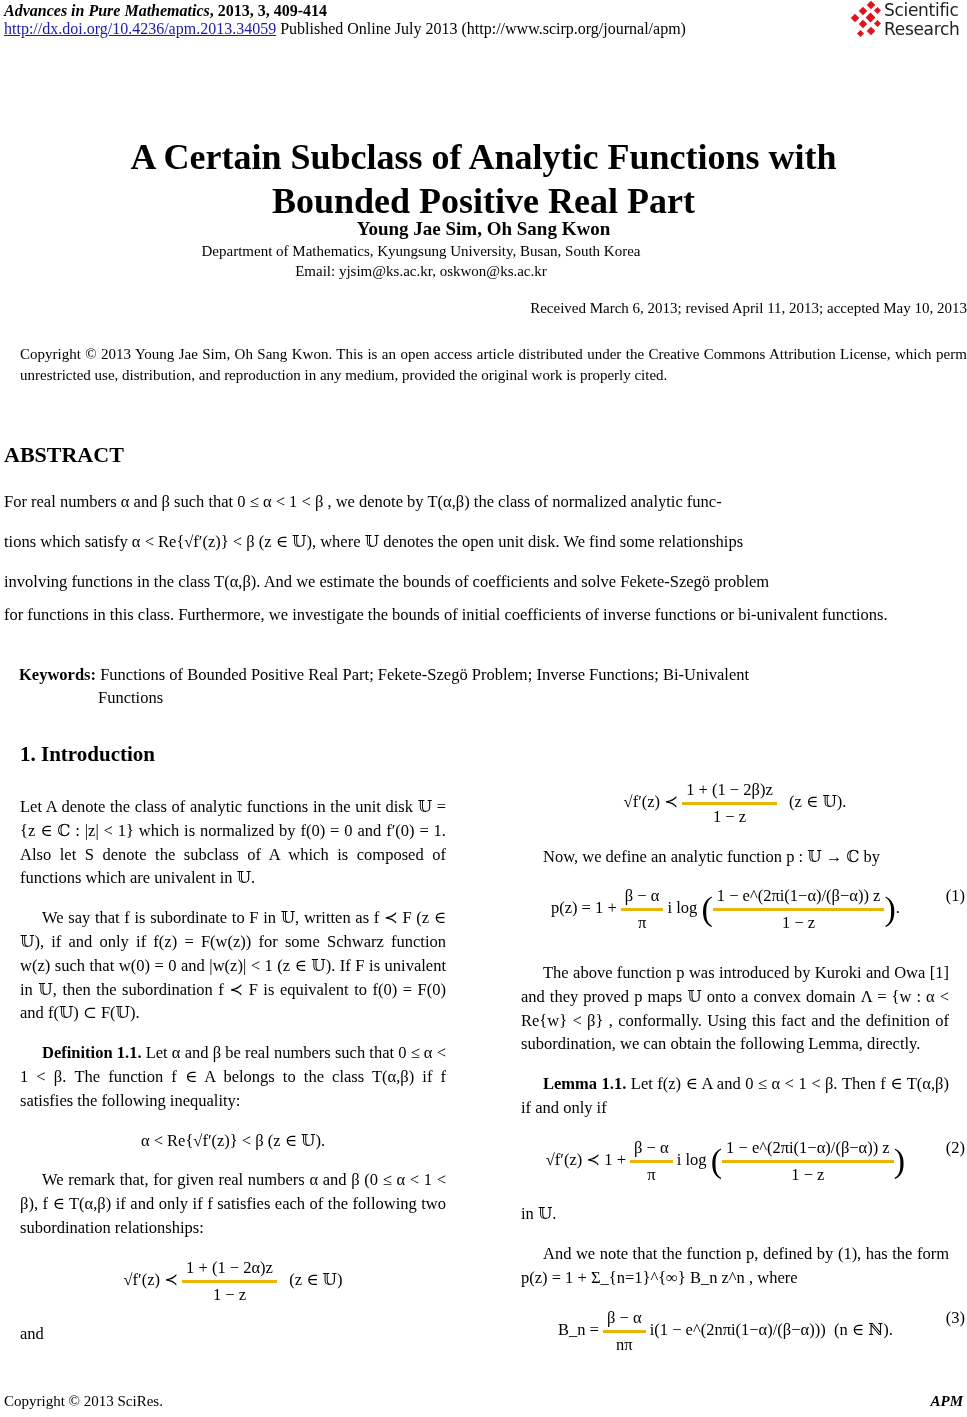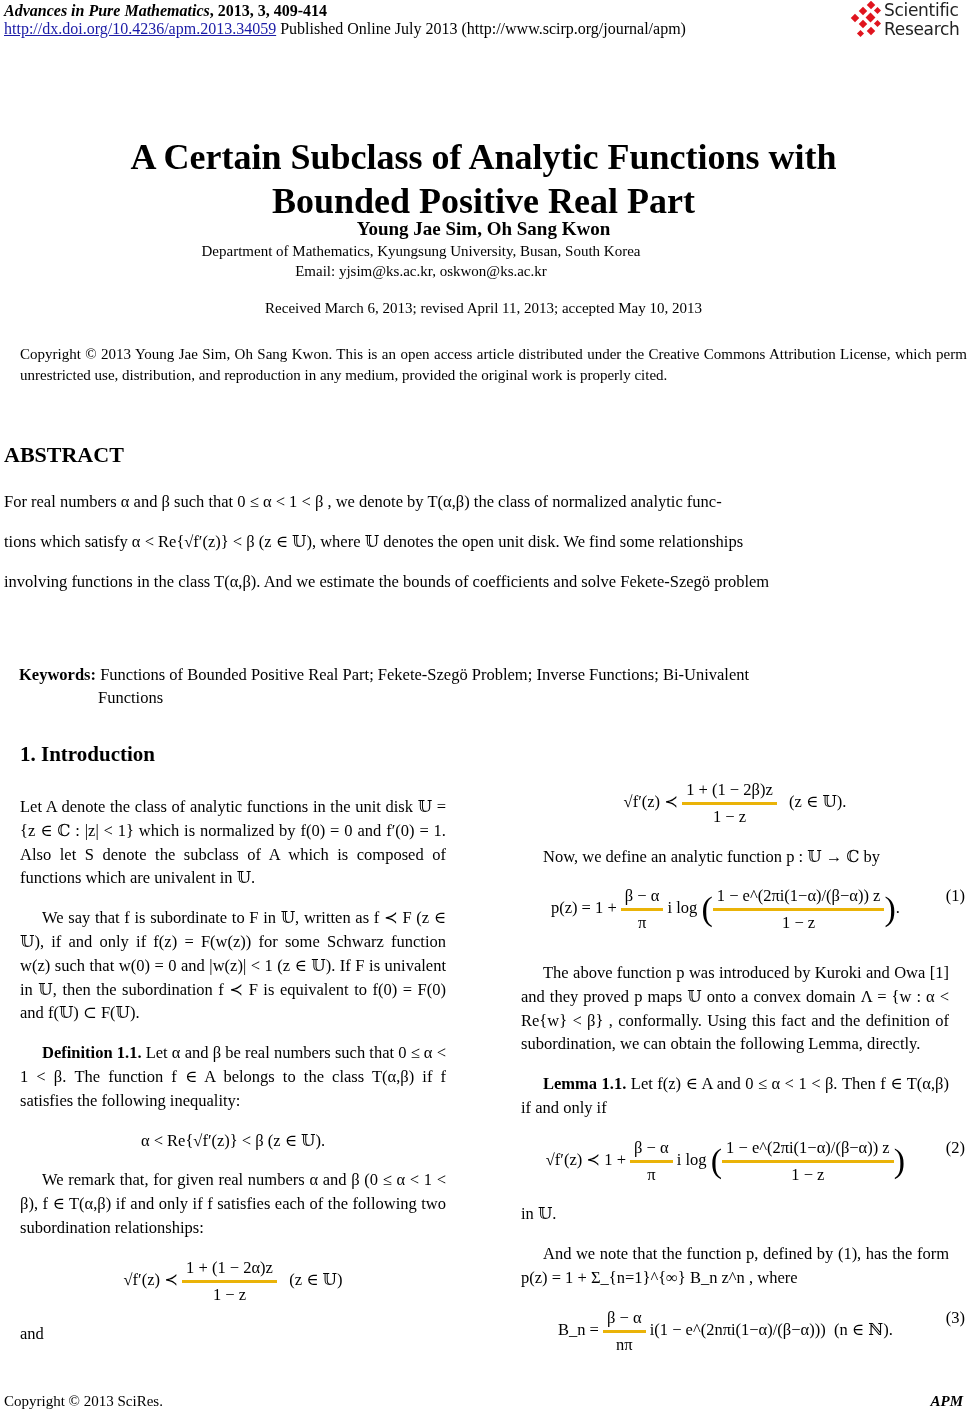--- a/index.html
+++ b/index.html
@@ -8,21 +8,21 @@
   .abs { position:absolute; }
   .hdr-journal { left:4px; top:2px; font-size:16px; font-weight:bold; font-style:italic; white-space:nowrap; }
   .hdr-journal .nonit { font-style:normal;font-family:Liberation Serif, serif; }
   .hdr-line2 { left:4px; top:20px; font-size:16px; white-space:nowrap; }
   .hdr-line2 a { color:#1a1aa6; text-decoration:underline; }
   .logo { left:848px; top:1px; width:119px; height:40px; }
   .logo-text { position:absolute; left:36px; top:0; font-family:"DejaVu Sans","Liberation Sans",sans-serif; font-size:17px; line-height:19px; color:#222; letter-spacing:-0.3px; }
   .title { left:0; width:967px; top:92px; text-align:center; font-size:36px; font-weight:bold; line-height:44px;margin-top:43px; }
   .authors { left:0; width:967px; top:218px; text-align:center; font-size:19px; font-weight:bold; }
   .affil { left:0; width:842px; top:241px; text-align:center; font-size:15px; line-height:20px; }
-  .received { left:0; width:967px; top:300px; text-align:center; font-size:15px; }
+  .received { left:0; width:967px; top:300px; text-align:right; font-size:15px; }
   .copy { left:20px; width:961px; top:344px; font-size:15px; line-height:21px; text-align:justify; }
   .abstract-h { left:4px; top:442px; font-size:22px; font-weight:bold; }
   .abstract { left:4px; width:961px; top:482px; font-size:16.5px; line-height:40px; text-align:justify; }
   .abstract .last { line-height:26px; }
   .kw { left:4px; top:663px; width:930px; font-size:16.5px; line-height:23px; }
   .kw b { font-weight:bold;margin-left:15px; }
   .kw .indent { padding-left:94px; display:block; }
   .sec-h { left:20px; top:742px; font-size:21px; font-weight:bold; }
   .col { font-size:16.5px; line-height:23.8px; text-align:justify; }
   .col-left { left:4px; width:458px; top:779px; }
@@ -73,20 +73,21 @@
   <div>Email: yjsim@ks.ac.kr, oskwon@ks.ac.kr</div>
 </div>
 <div class="abs received">Received March 6, 2013; revised April 11, 2013; accepted May 10, 2013</div>
 <div class="abs copy">Copyright © 2013 Young Jae Sim, Oh Sang Kwon. This is an open access article distributed under the Creative Commons Attribution License, which permits unrestricted use, distribution, and reproduction in any medium, provided the original work is properly cited.</div>
 
 <div class="abs abstract-h">ABSTRACT</div>
 <div class="abs abstract">
   <div>For real numbers  α  and  β  such that  0 ≤ α &lt; 1 &lt; β , we denote by  T(α,β)  the class of normalized analytic func-</div>
   <div>tions which satisfy  α &lt; Re{√f′(z)} &lt; β   (z ∈ 𝕌), where  𝕌  denotes the open unit disk. We find some relationships</div>
   <div>involving functions in the class  T(α,β). And we estimate the bounds of coefficients and solve Fekete-Szegö problem</div>
+  <div class="last">for functions in this class. Furthermore, we investigate the bounds of initial coefficients of inverse functions or bi-univalent functions.</div>
 </div>
 
 <div class="abs kw">
   <b>Keywords:</b><span> Functions of Bounded Positive Real Part; Fekete-Szegö Problem; Inverse Functions; Bi-Univalent</span>
   <span class="indent">Functions</span>
 </div>
 
 <div class="abs sec-h">1. Introduction</div>
 
 <div class="abs col col-left">

